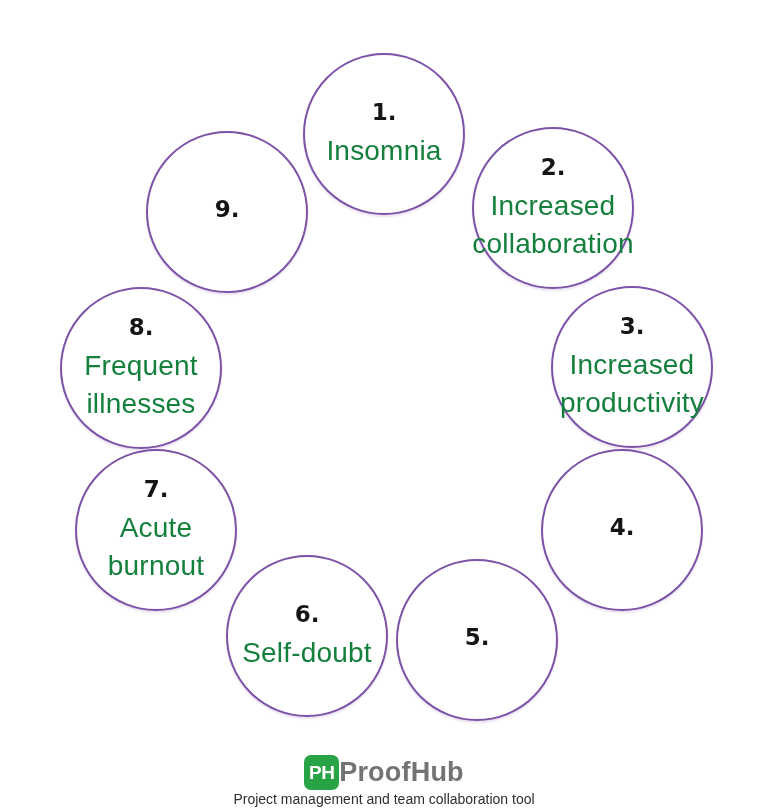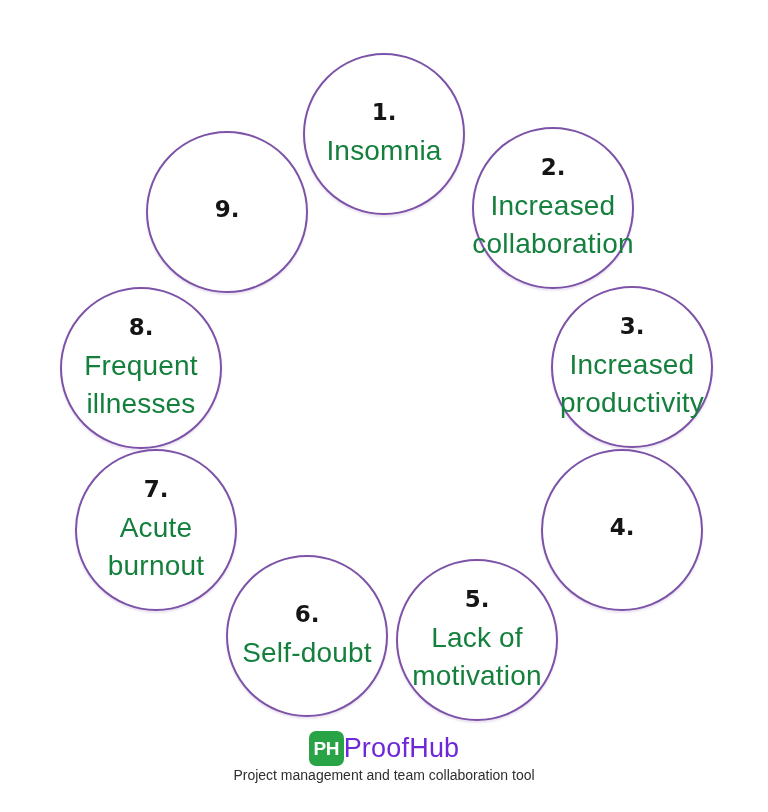--- a/index.html
+++ b/index.html
@@ -46,27 +46,27 @@
   .pos-6{left:226px;top:555px;}
   .pos-7{left:75px;top:449px;}
   .pos-8{left:60px;top:287px;}
   .pos-9{left:146px;top:131px;}
   .pos-center{left:257px;top:269px;}
 
   .footer{
     position:absolute;left:0;right:0;top:731px;
     display:flex;flex-direction:column;align-items:center;
   }
-  .logo-row{display:flex;align-items:center;}
+  .logo-row{display:flex;align-items:center;margin-top:24px;}
   .logo-box{
     width:35px;height:35px;background:var(--logo-green);border-radius:7px;
     color:#ffffff;font-weight:bold;font-size:19px;letter-spacing:-0.5px;
     display:flex;align-items:center;justify-content:center;
   }
-  .brand{font-size:27px;font-weight:normal;color:#6d28d9;letter-spacing:0.2px;}
+  .brand{font-size:27px;font-weight:bold;color:#737373;letter-spacing:0.2px;}
   .tagline{margin-top:1px;font-size:14px;color:#2f2f2f;}
 </style>
 </head>
 <body>
 
 <div class="canvas">
 
 
   <div class="circle satellite pos-1">
     <div class="num">1.</div>
@@ -84,22 +84,20 @@
     <div class="label">Increased
 productivity</div>
   </div>
 
   <div class="circle satellite pos-4">
     <div class="num">4.</div>
   </div>
 
   <div class="circle satellite pos-5">
     <div class="num">5.</div>
-    <div class="label">Lack of
-motivation</div>
   </div>
 
   <div class="circle satellite pos-6">
     <div class="num">6.</div>
     <div class="label">Self-doubt</div>
   </div>
 
   <div class="circle satellite pos-7">
     <div class="num">7.</div>
     <div class="label">Acute burnout</div>

